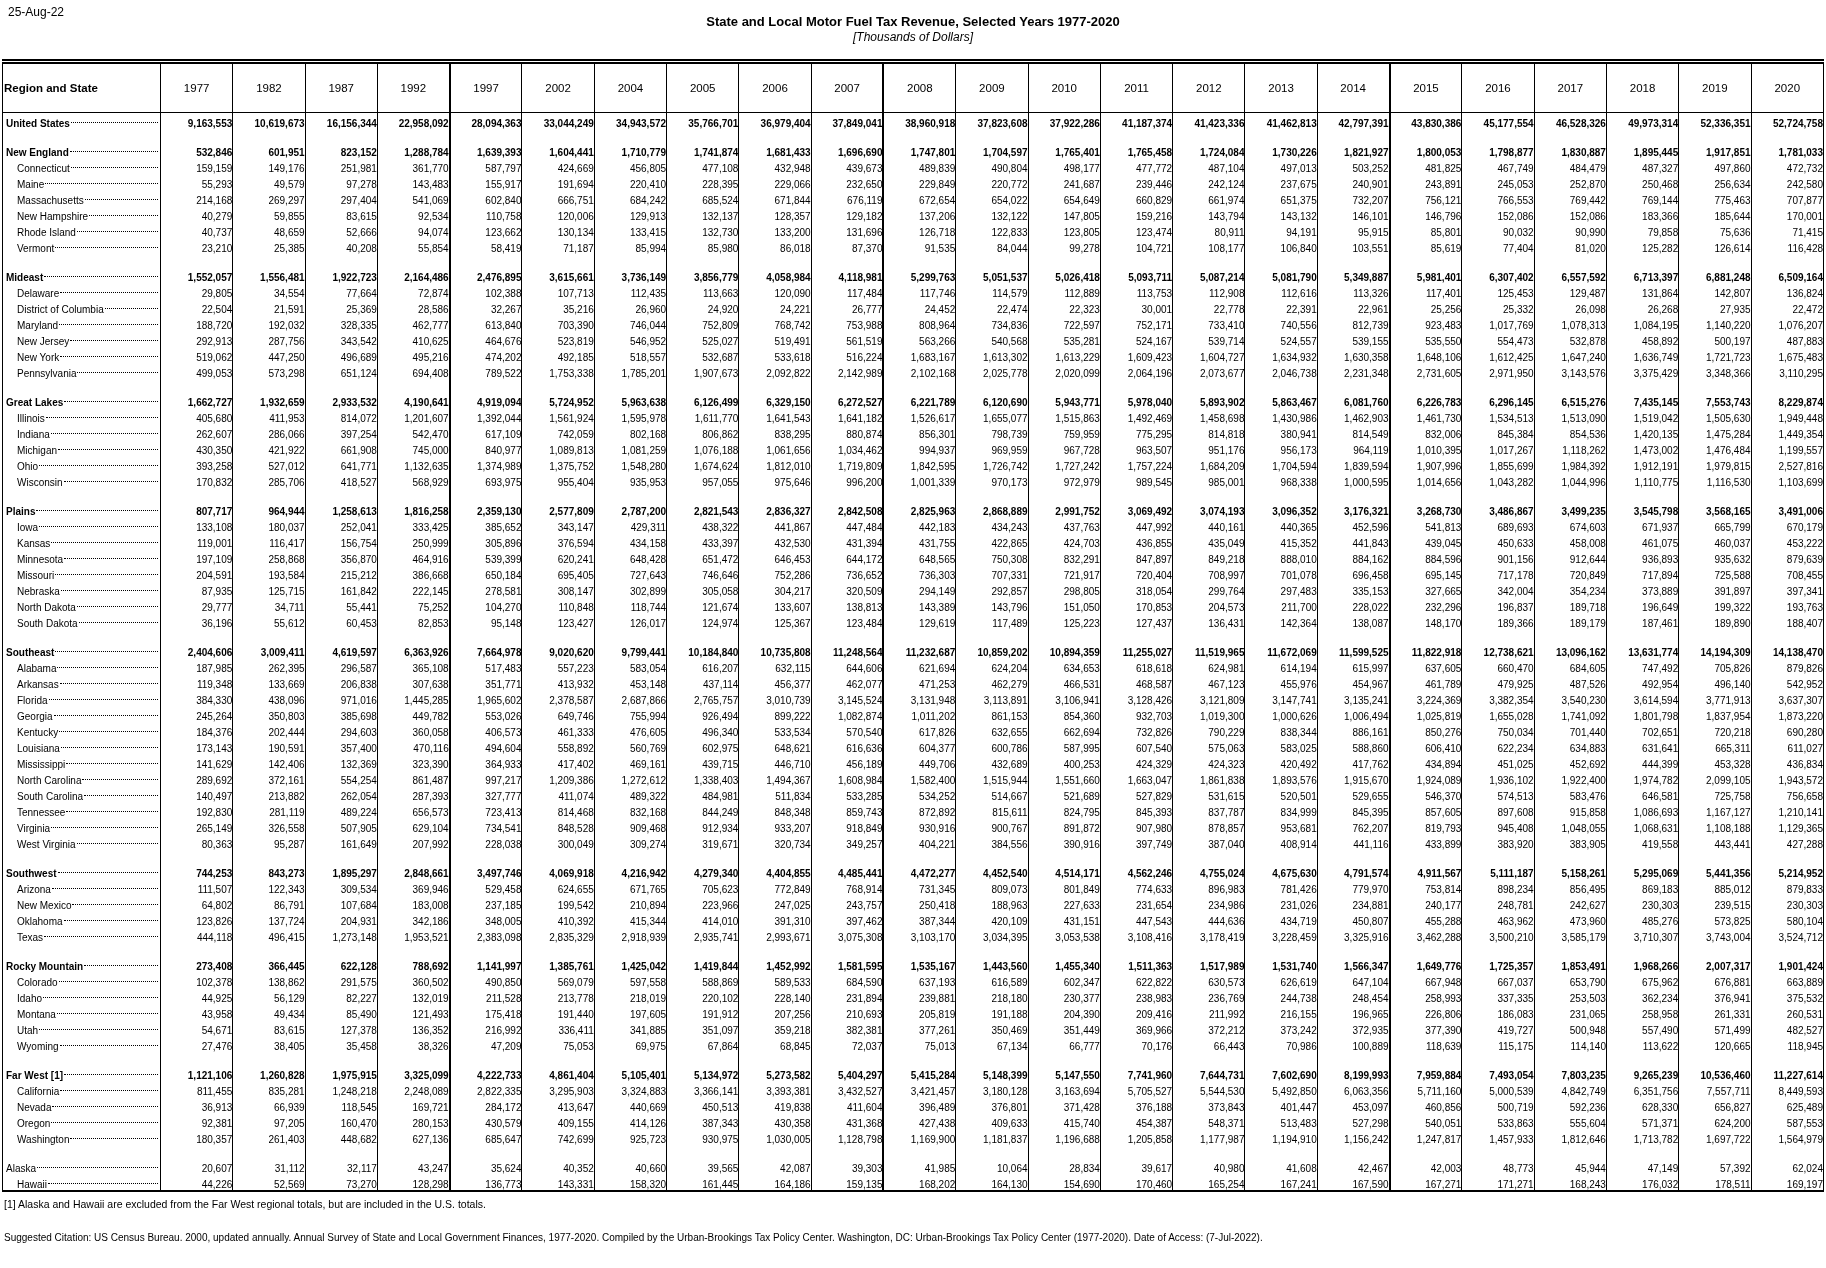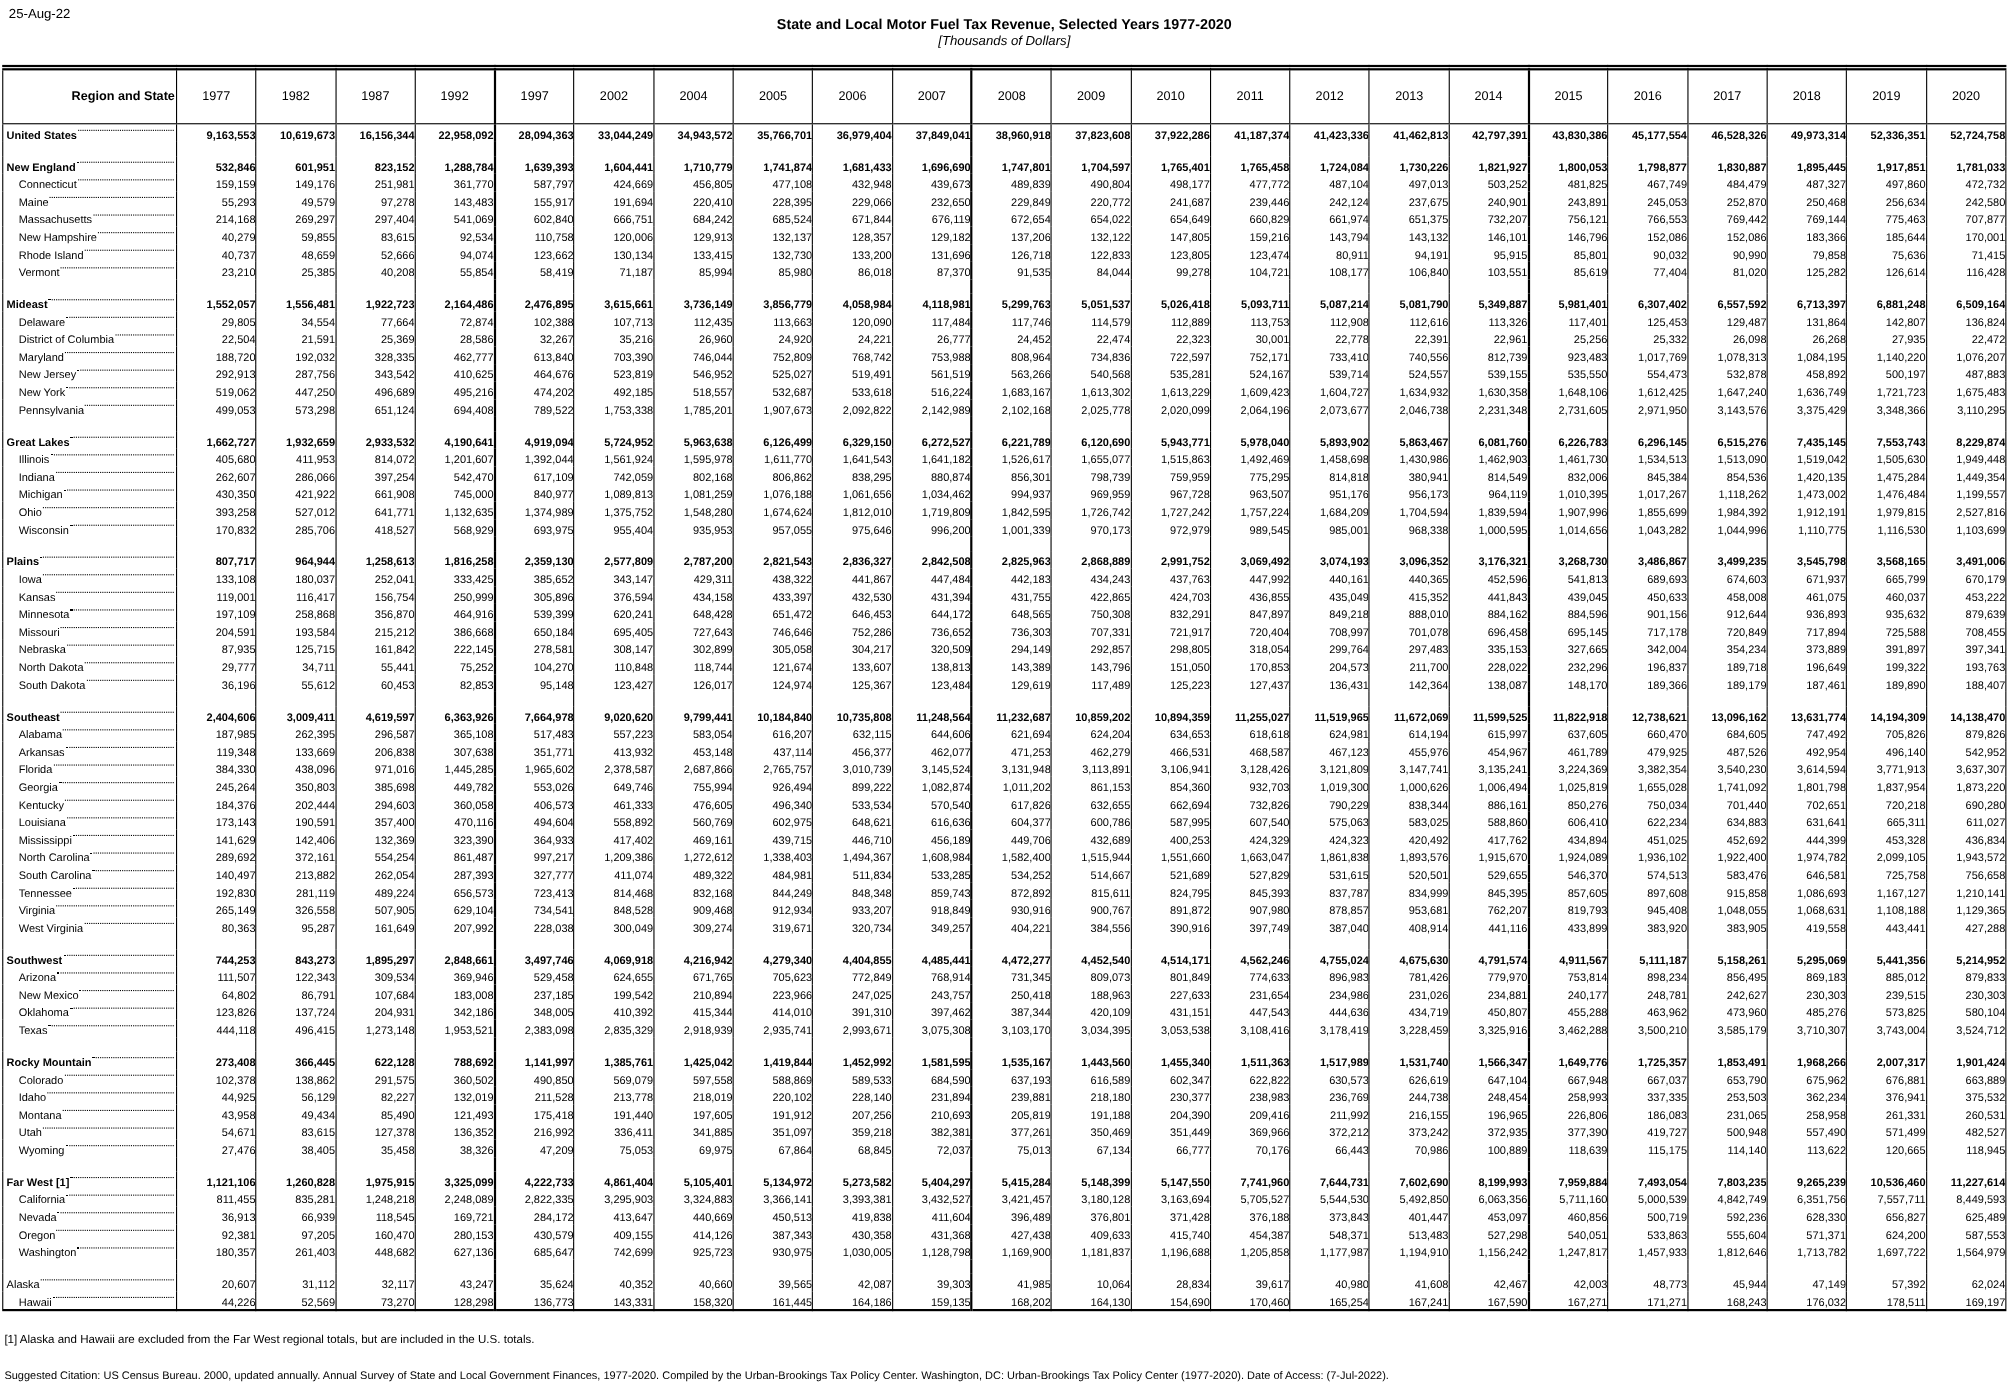--- a/index.html
+++ b/index.html
@@ -7,34 +7,34 @@
   body{width:1826px;height:1268px;position:relative;overflow:hidden;}
   .date-label{position:absolute;top:5px;left:8px;font-size:12px;font-weight:normal;}
   .title-block{text-align:center;padding-top:14px;}
   .main-title{font-size:13px;font-weight:bold;line-height:15px;}
   .sub-title{font-size:12px;line-height:16px;font-style:italic;}
   table.fuel{border-collapse:collapse;table-layout:fixed;width:1822px;margin:14px 2px 0 2px;
     border-left:1px solid #000;border-right:1px solid #000;
     border-top:5px double #000;border-bottom:2px solid #000;}
   table.fuel th{border-bottom:1px solid #000;font-weight:normal;font-size:11.5px;
     height:46px;vertical-align:middle;text-align:center;}
-  table.fuel th.label-h{font-weight:bold;text-align:right;}
+  table.fuel th.label-h{font-weight:bold;text-align:left;}
   table.fuel td{font-size:10px;height:16px;padding:0;vertical-align:bottom;
     white-space:nowrap;overflow:hidden;}
   table.fuel td,table.fuel th{border-left:1px solid #000;}
   table.fuel td:first-child,table.fuel th:first-child{border-left:none;}
   table.fuel td.thick,table.fuel th.thick{border-left:2px solid #000;}
   td.num{text-align:right;padding-right:3px;}
   tr.bold td{font-weight:bold;}
   tr.spacer td{height:13px;}
-  td.lbl .label-wrap{display:flex;align-items:flex-start;padding-left:3px;}
+  td.lbl .label-wrap{display:flex;align-items:center;padding-left:3px;}
   td.lbl .label-wrap.indent{padding-left:14px;}
   td.lbl .label-text{white-space:nowrap;}
   td.lbl .leader{flex:1 1 auto;border-bottom:1.5px dotted #000;margin:0 2px 3px 1px;min-width:4px;}
-  .footnote{font-size:10.5px;margin:20px 0 0 4px;}
+  .footnote{font-size:10.5px;margin:6px 0 0 4px;}
   .citation{font-size:10px;margin:22px 0 0 4px;}
 </style>
 </head>
 <body>
 
 <div class="date-label">25-Aug-22</div>
 
 <div class="title-block">
   <div class="main-title">State and Local Motor Fuel Tax Revenue, Selected Years 1977-2020</div>
   <div class="sub-title">[Thousands of Dollars]</div>

